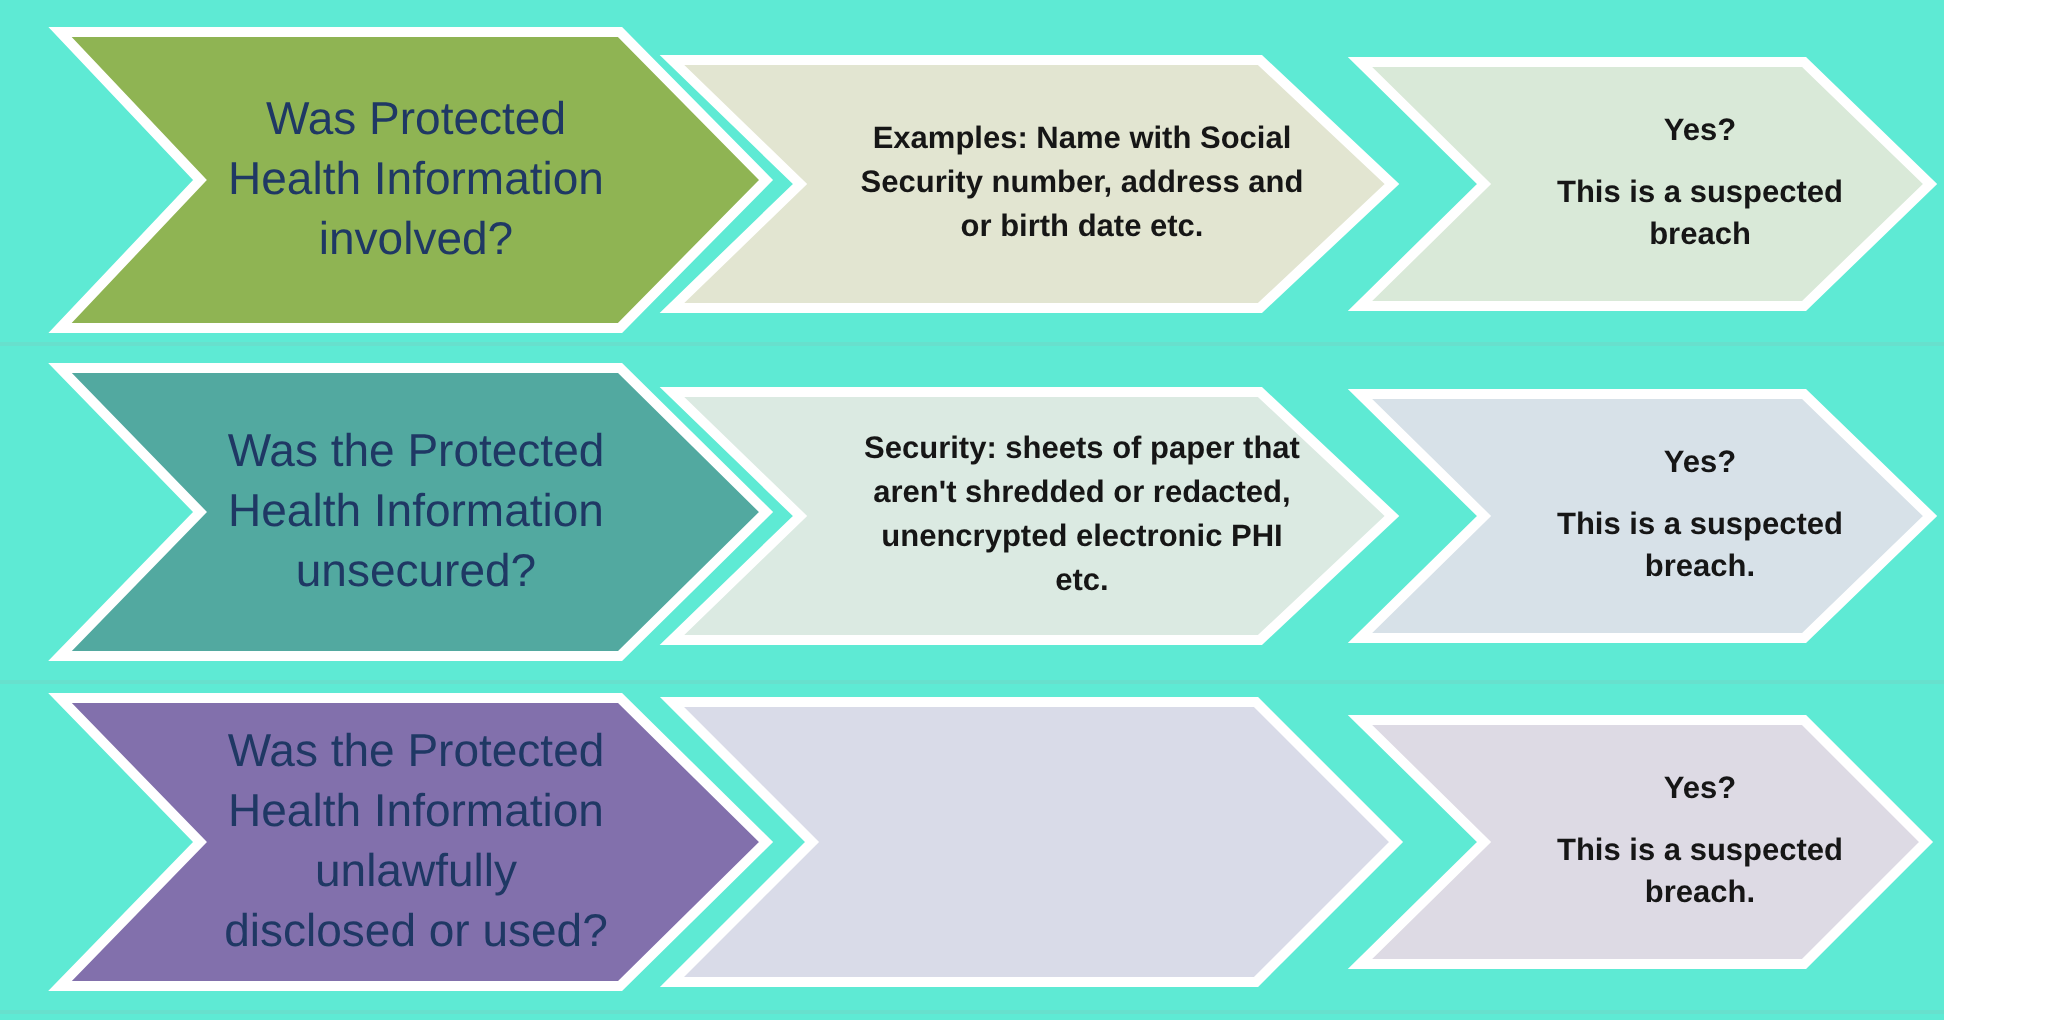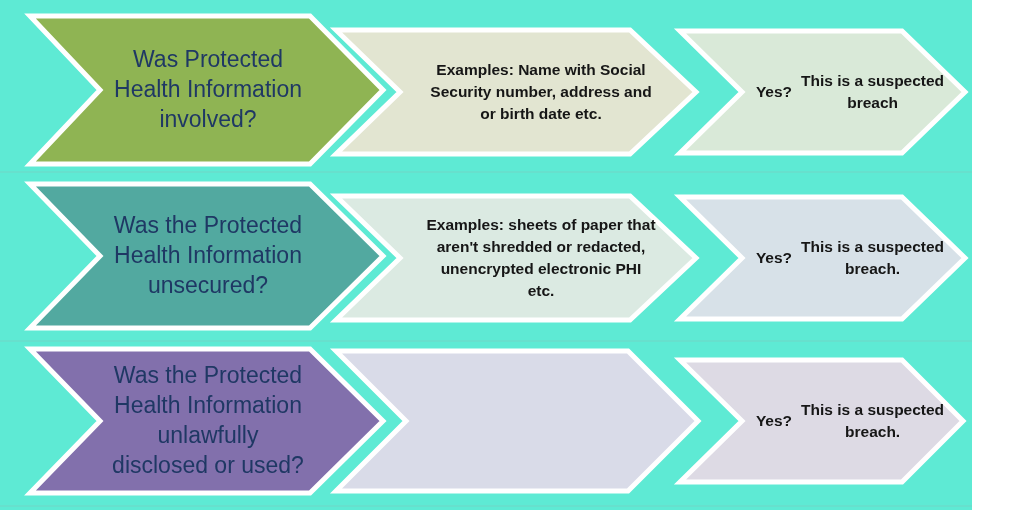--- a/index.html
+++ b/index.html
@@ -42,21 +42,21 @@
     left: 402px;
     width: 278px;
     color: #161616;
     font-weight: 700;
     font-size: 15.5px;
     line-height: 1.42;
   }
   .outcome-text {
     left: 742px;
     width: 216px;
-    flex-direction: row;
+    flex-direction: column;
     color: #161616;
     font-weight: 700;
     font-size: 15.5px;
     line-height: 1.4;
     gap: 9px;
   }
   .r1q { top: 16px;  height: 148px; }
   .r2q { top: 184px; height: 144px; }
   .r3q { top: 349px; height: 144px; }
   .r1e { top: 30px;  height: 124px; text-align: center; }
@@ -104,21 +104,21 @@
 or birth  date etc.</div>
   <div class="txt outcome-text r1o">
     <div>Yes?</div>
     <div>This is a suspected
 breach</div>
   </div>
 
   <div class="txt question-text r2q">Was the Protected
 Health Information
 unsecured?</div>
-  <div class="txt examples-text r2e">Examples: sheets of paper that
+  <div class="txt examples-text r2e">Security: sheets of paper that
 aren't shredded or redacted,
 unencrypted electronic PHI
 etc.</div>
   <div class="txt outcome-text r2o">
     <div>Yes?</div>
     <div>This is a suspected
 breach.</div>
   </div>
 
   <div class="txt question-text r3q">Was the Protected

